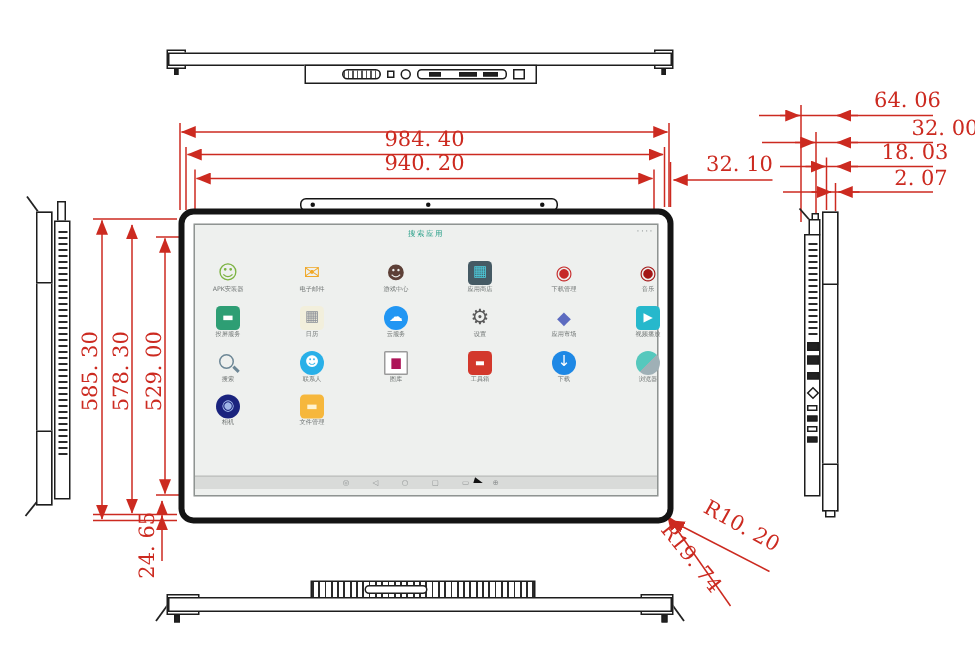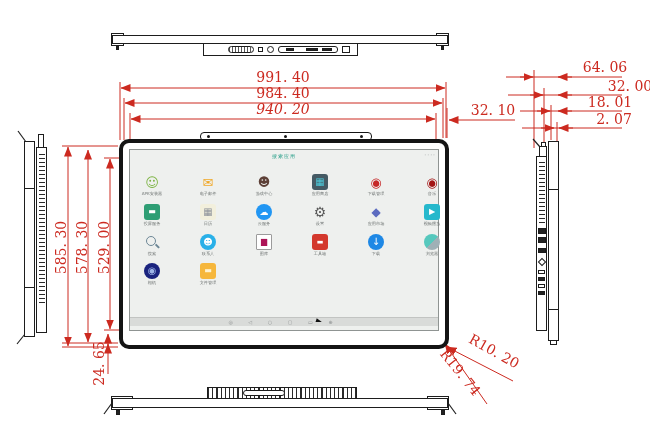--- a/index.html
+++ b/index.html
@@ -113,27 +113,26 @@
 
     <g stroke="#222" stroke-width="1.2">
       <line x1="18" y1="131" x2="26" y2="142"></line>
       <line x1="17" y1="344" x2="25" y2="334"></line>
       <line x1="104" y1="414" x2="112" y2="403"></line>
       <line x1="448" y1="403" x2="456" y2="414"></line>
       <line x1="533" y1="139" x2="540" y2="147"></line>
     </g>
   </svg>
 
-  <div class="dim" style="left:228px;top:69px;width:110px;">991. 40</div>
   <div class="dim" style="left:228px;top:85px;width:110px;">984. 40</div>
-  <div class="dim" style="left:228px;top:101px;width:110px;font-style:italic;">940. 20</div>
+  <div class="dim" style="left:228px;top:101px;width:110px;">940. 20</div>
   <div class="dim" style="left:462px;top:102px;width:62px;">32. 10</div>
   <div class="dim" style="left:575px;top:59px;width:60px;">64. 06</div>
   <div class="dim" style="left:600px;top:78px;width:60px;">32. 00</div>
-  <div class="dim" style="left:580px;top:94px;width:60px;">18. 01</div>
+  <div class="dim" style="left:580px;top:94px;width:60px;">18. 03</div>
   <div class="dim" style="left:585px;top:111px;width:58px;">2. 07</div>
   <div class="dim rot" style="left:26px;top:239px;width:70px;">585. 30</div>
   <div class="dim rot" style="left:47px;top:239px;width:70px;">578. 30</div>
   <div class="dim rot" style="left:69px;top:239px;width:70px;">529. 00</div>
   <div class="dim rot" style="left:73px;top:355px;width:52px;">24. 65</div>
   <div class="dim" style="left:462px;top:343px;width:64px;transform:rotate(29deg);">R10. 20</div>
   <div class="dim" style="left:428px;top:364px;width:64px;transform:rotate(51deg);">R19. 74</div>
 
   <div>
     <div class="part" style="left:111px;top:33px;width:13px;height:13px;"></div>

